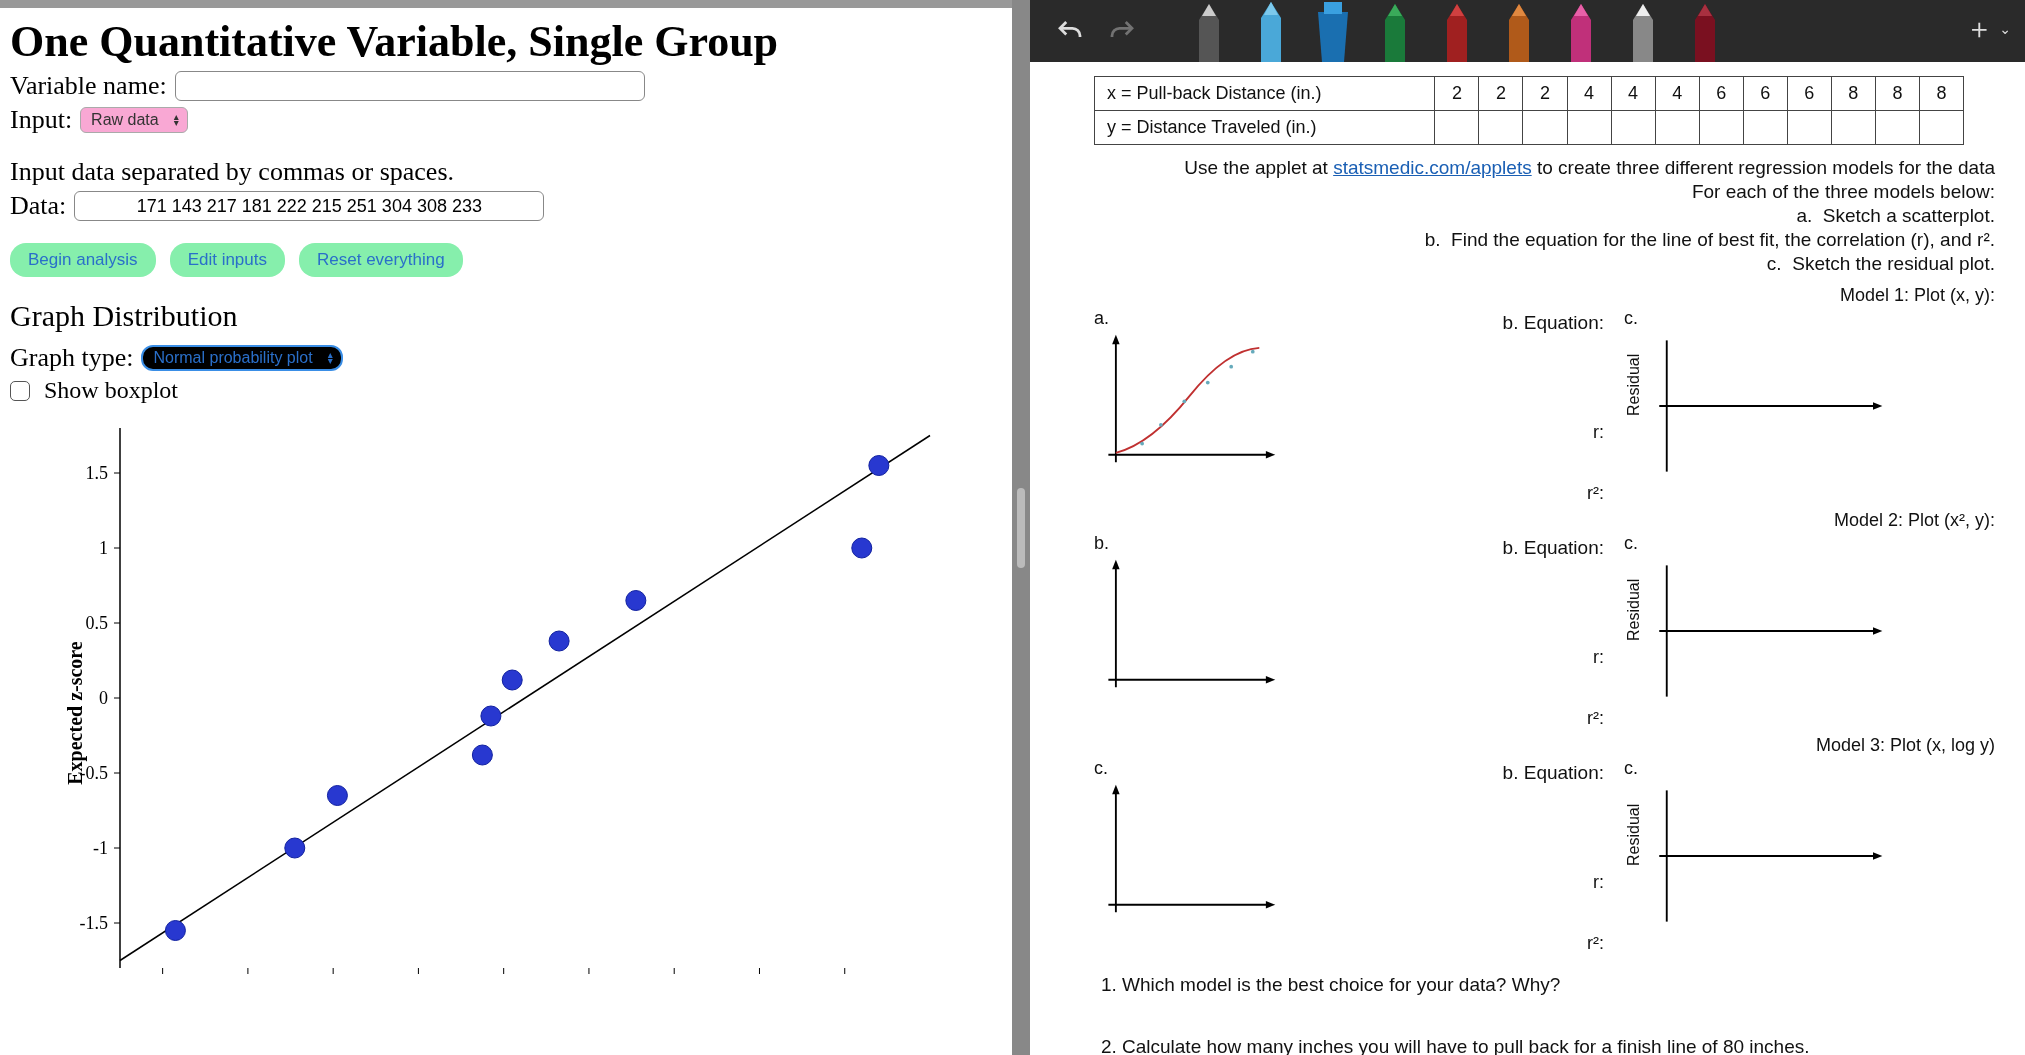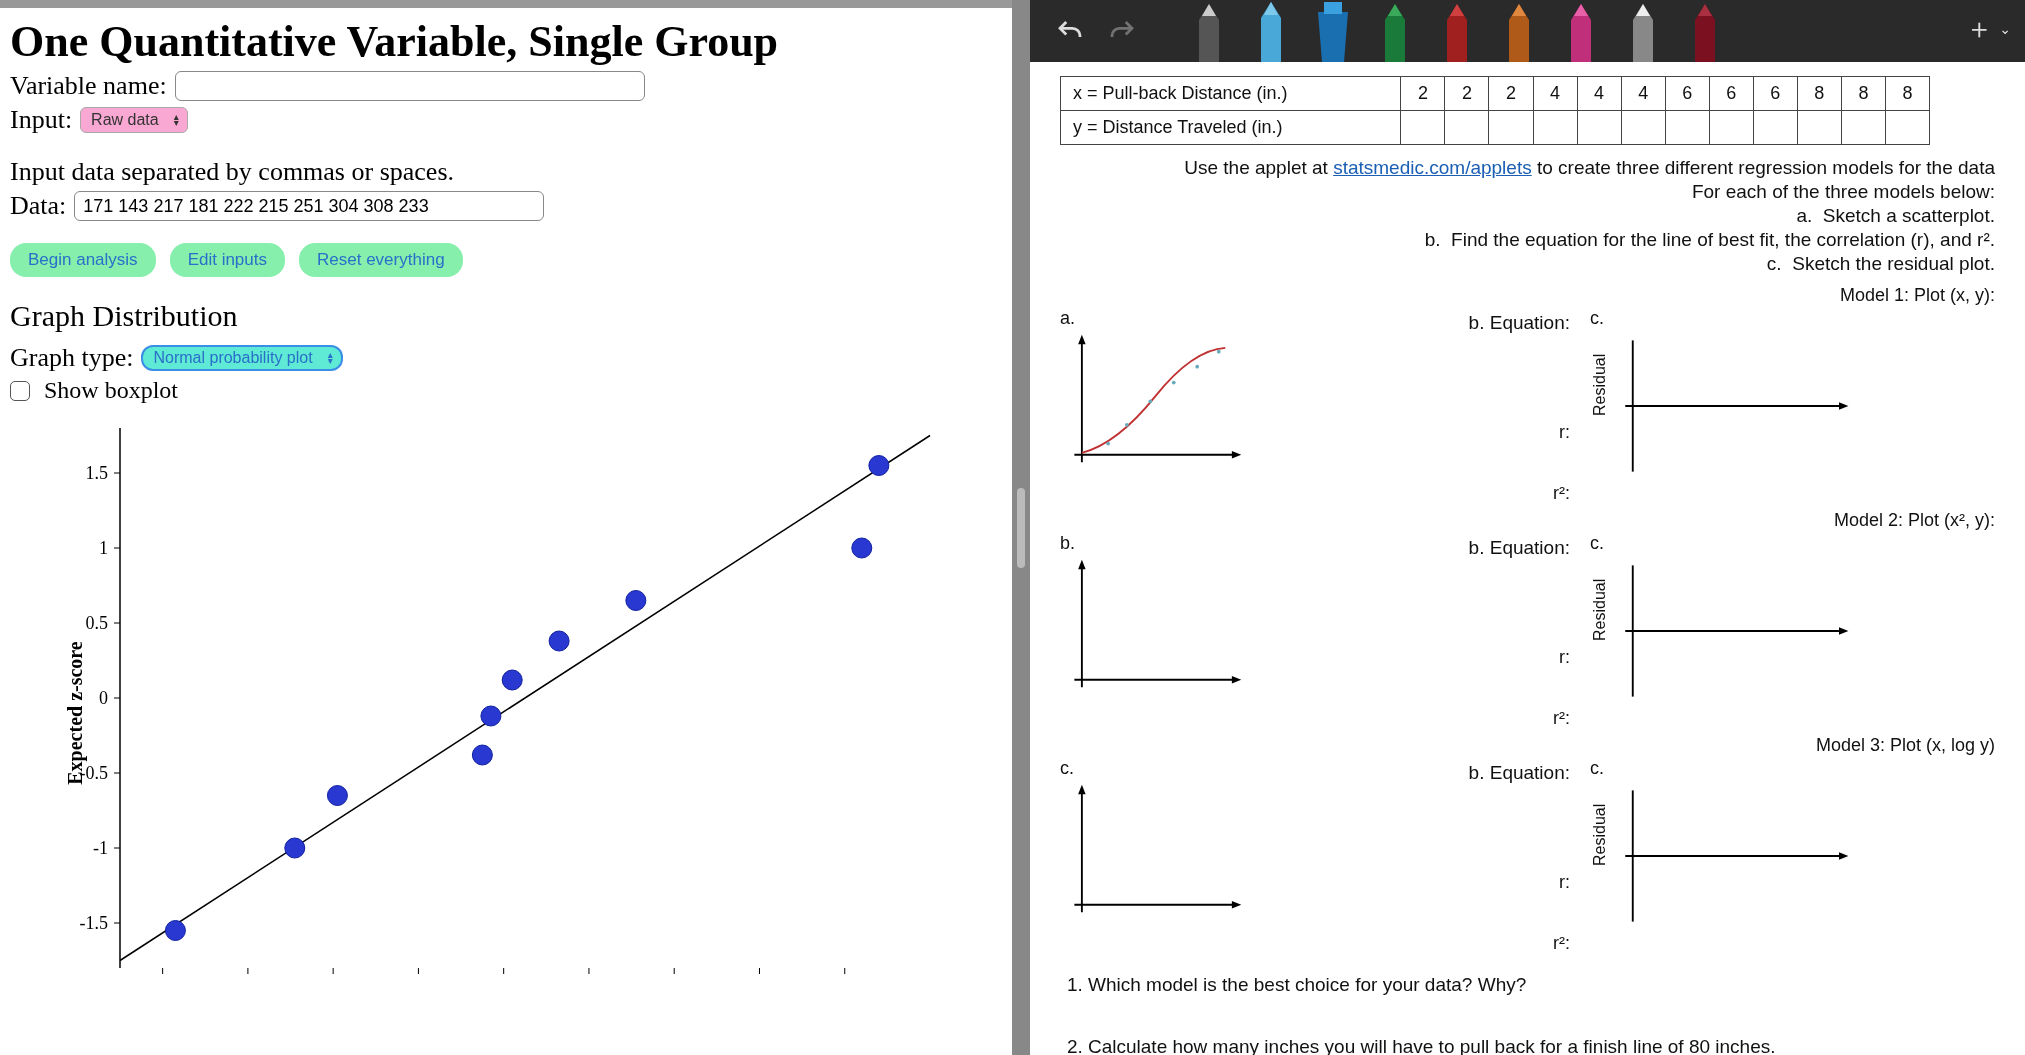--- a/index.html
+++ b/index.html
@@ -31,38 +31,38 @@
   .lbl { font-size: 26px; }
   .text-input {
     border: 1px solid #888;
     border-radius: 6px;
     padding: 4px 8px;
     font-size: 18px;
     height: 30px;
     background: #fff;
   }
   .text-input.wide { width: 470px; }
-  .text-input.med { width: 470px; }
+  .text-input.med { width: 470px; text-align: center; }
   .select {
     border: 1px solid #aaa;
     border-radius: 6px;
     padding: 2px 28px 2px 10px;
     background: #f9a8d4;
     font-size: 16px;
     font-family: -apple-system, Helvetica, Arial, sans-serif;
     color: #333;
     position: relative;
     display:inline-flex;
     align-items:center;
     height:26px;
   }
   .select.highlight {
     border: 2px solid #3a8ee6;
     color: #2a6fc9;
-    background:#5eead4;
+    background:#000000;
     border-radius: 12px;
   }
   .chev {
     position: absolute; right: 8px; top: 50%; transform: translateY(-50%);
     font-size: 10px; color: #333;
     display:flex; flex-direction:column; line-height:6px;
   }
   .instr { font-size: 26px; margin-top: 22px; }
   .btnrow { display: flex; gap: 14px; margin: 22px 0; }
   .pillbtn {
@@ -107,21 +107,21 @@
   }
   .tool-icon { width:40px; height:40px; display:flex; align-items:center; justify-content:center; margin: 0 6px 10px; cursor:pointer;}
   .undo svg, .redo svg { stroke:#ddd; }
   .redo svg { opacity:0.4; }
   .pen { width:54px; height:62px; position:relative; margin:0 4px; cursor:pointer;}
   .pen svg { position:absolute; bottom:0; left:50%; transform:translateX(-50%);}
   .plus { margin-left:auto; color:#ddd; font-size:28px; display:flex; align-items:center; gap:6px; margin-bottom:14px; cursor:pointer;}
   .plus .caret { font-size:14px; }
 
   .doc {
-    flex:1; padding: 14px 30px 5px 30px; font-size:19px; color:#111; overflow:hidden;
+    flex:1; padding: 14px 30px 5px 30px; font-size:19px; color:#111; overflow:hidden;margin-left:34px;
   }
   .dtable { border-collapse: collapse; margin-bottom: 12px; width: 870px;}
   .dtable td, .dtable th {
     border:1px solid #444; padding: 6px 8px; font-weight:normal; font-size:18px; text-align:center;
   }
   .dtable td:first-child { text-align:left; width: 340px; padding-left:12px;}
   .dtable td.val { width: 44px; }
   .doc a { color:#1a5fb4; text-decoration:underline; }
   .doc p { margin: 2px 0; text-align: right; }
   .sub { padding-left: 36px; }

